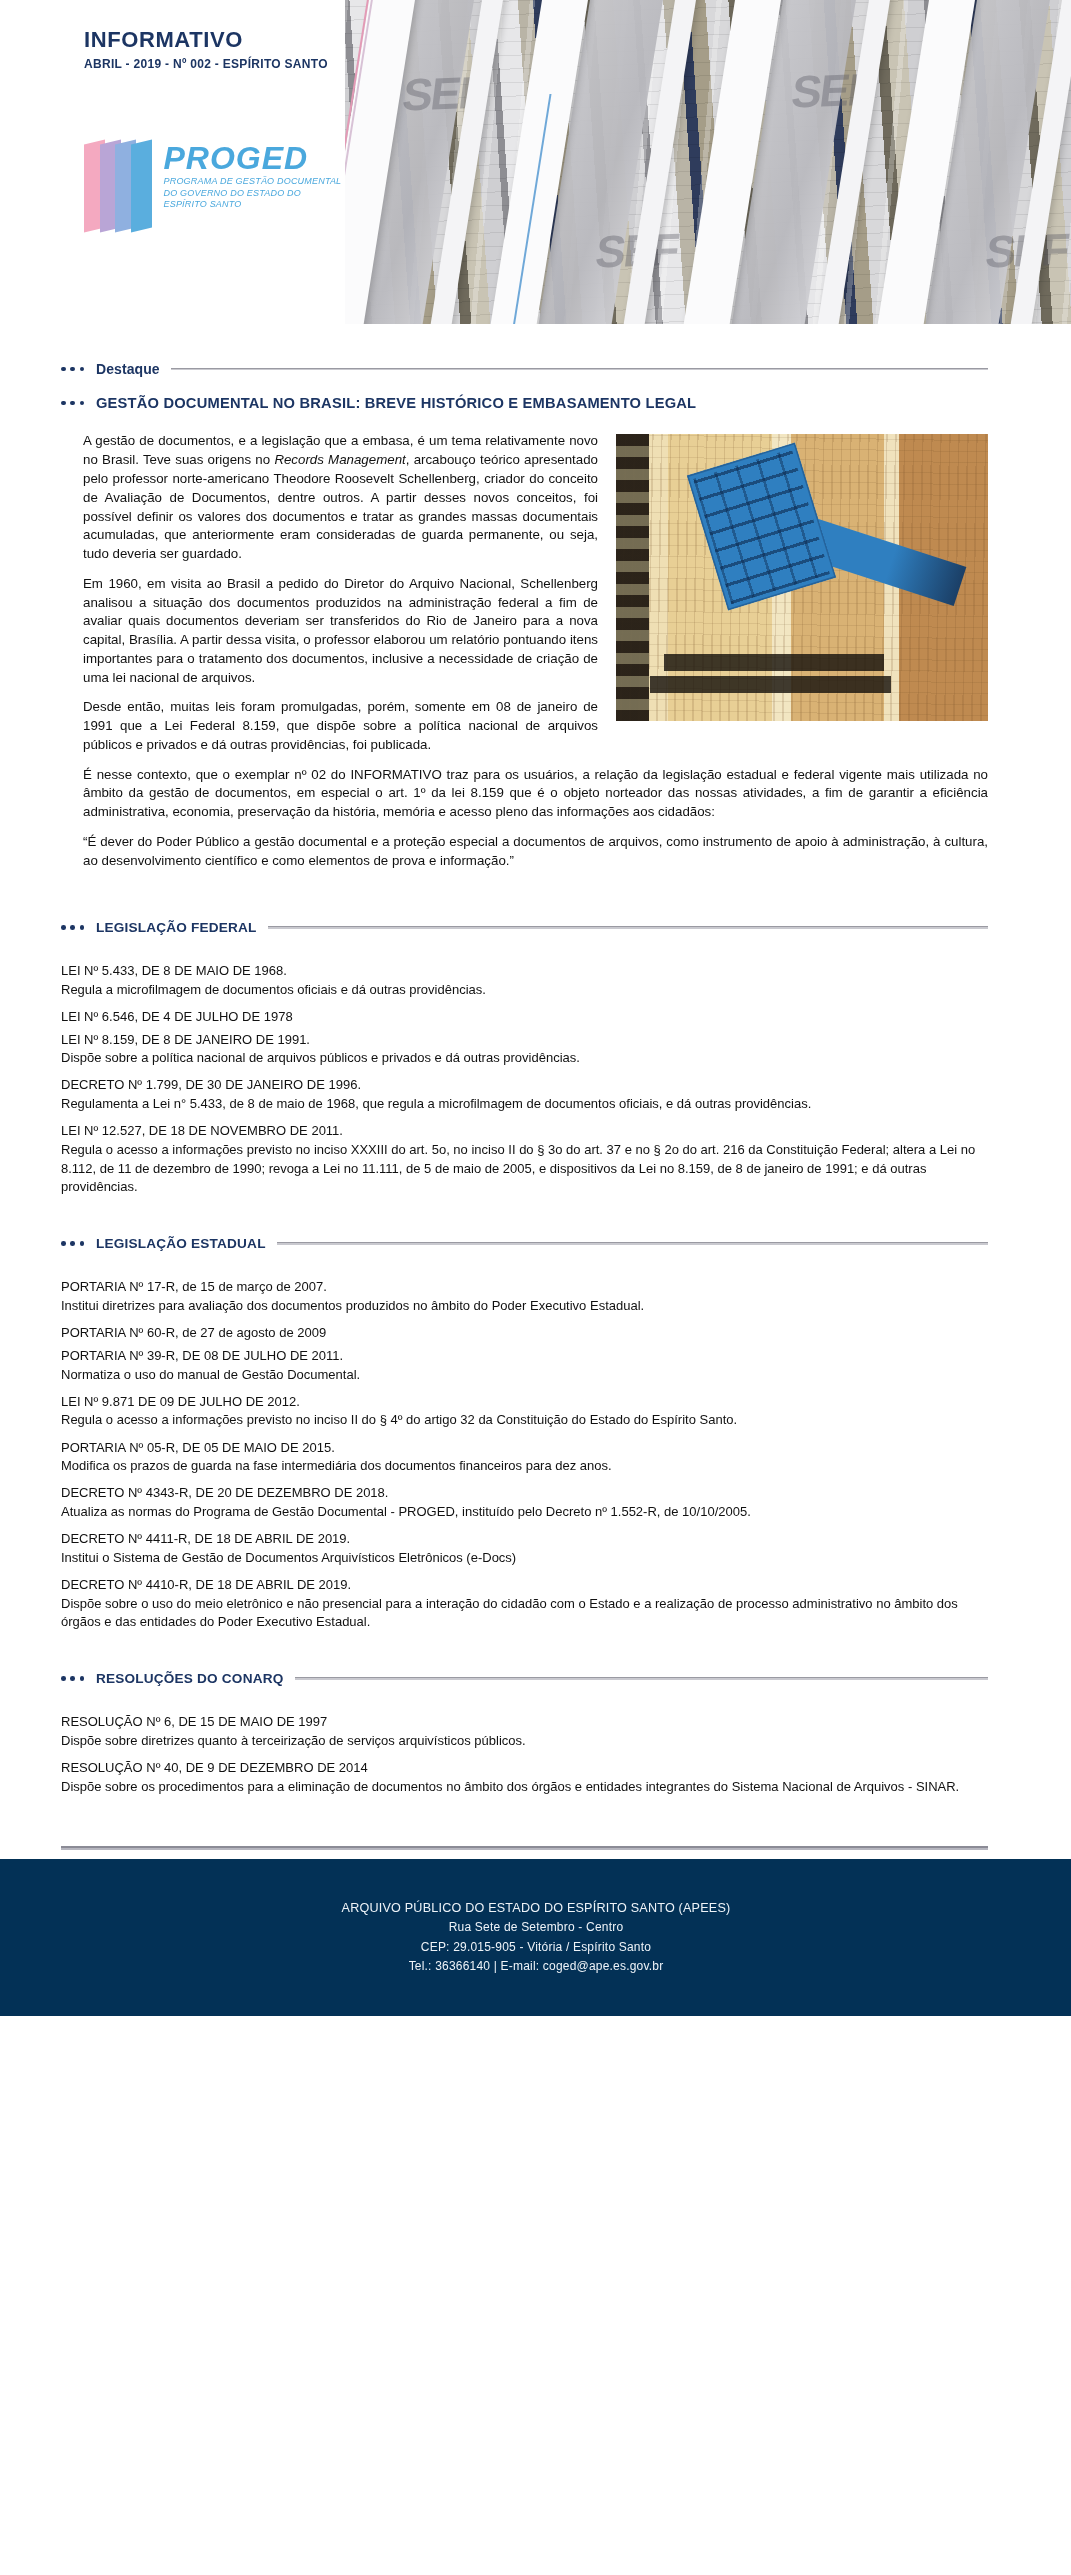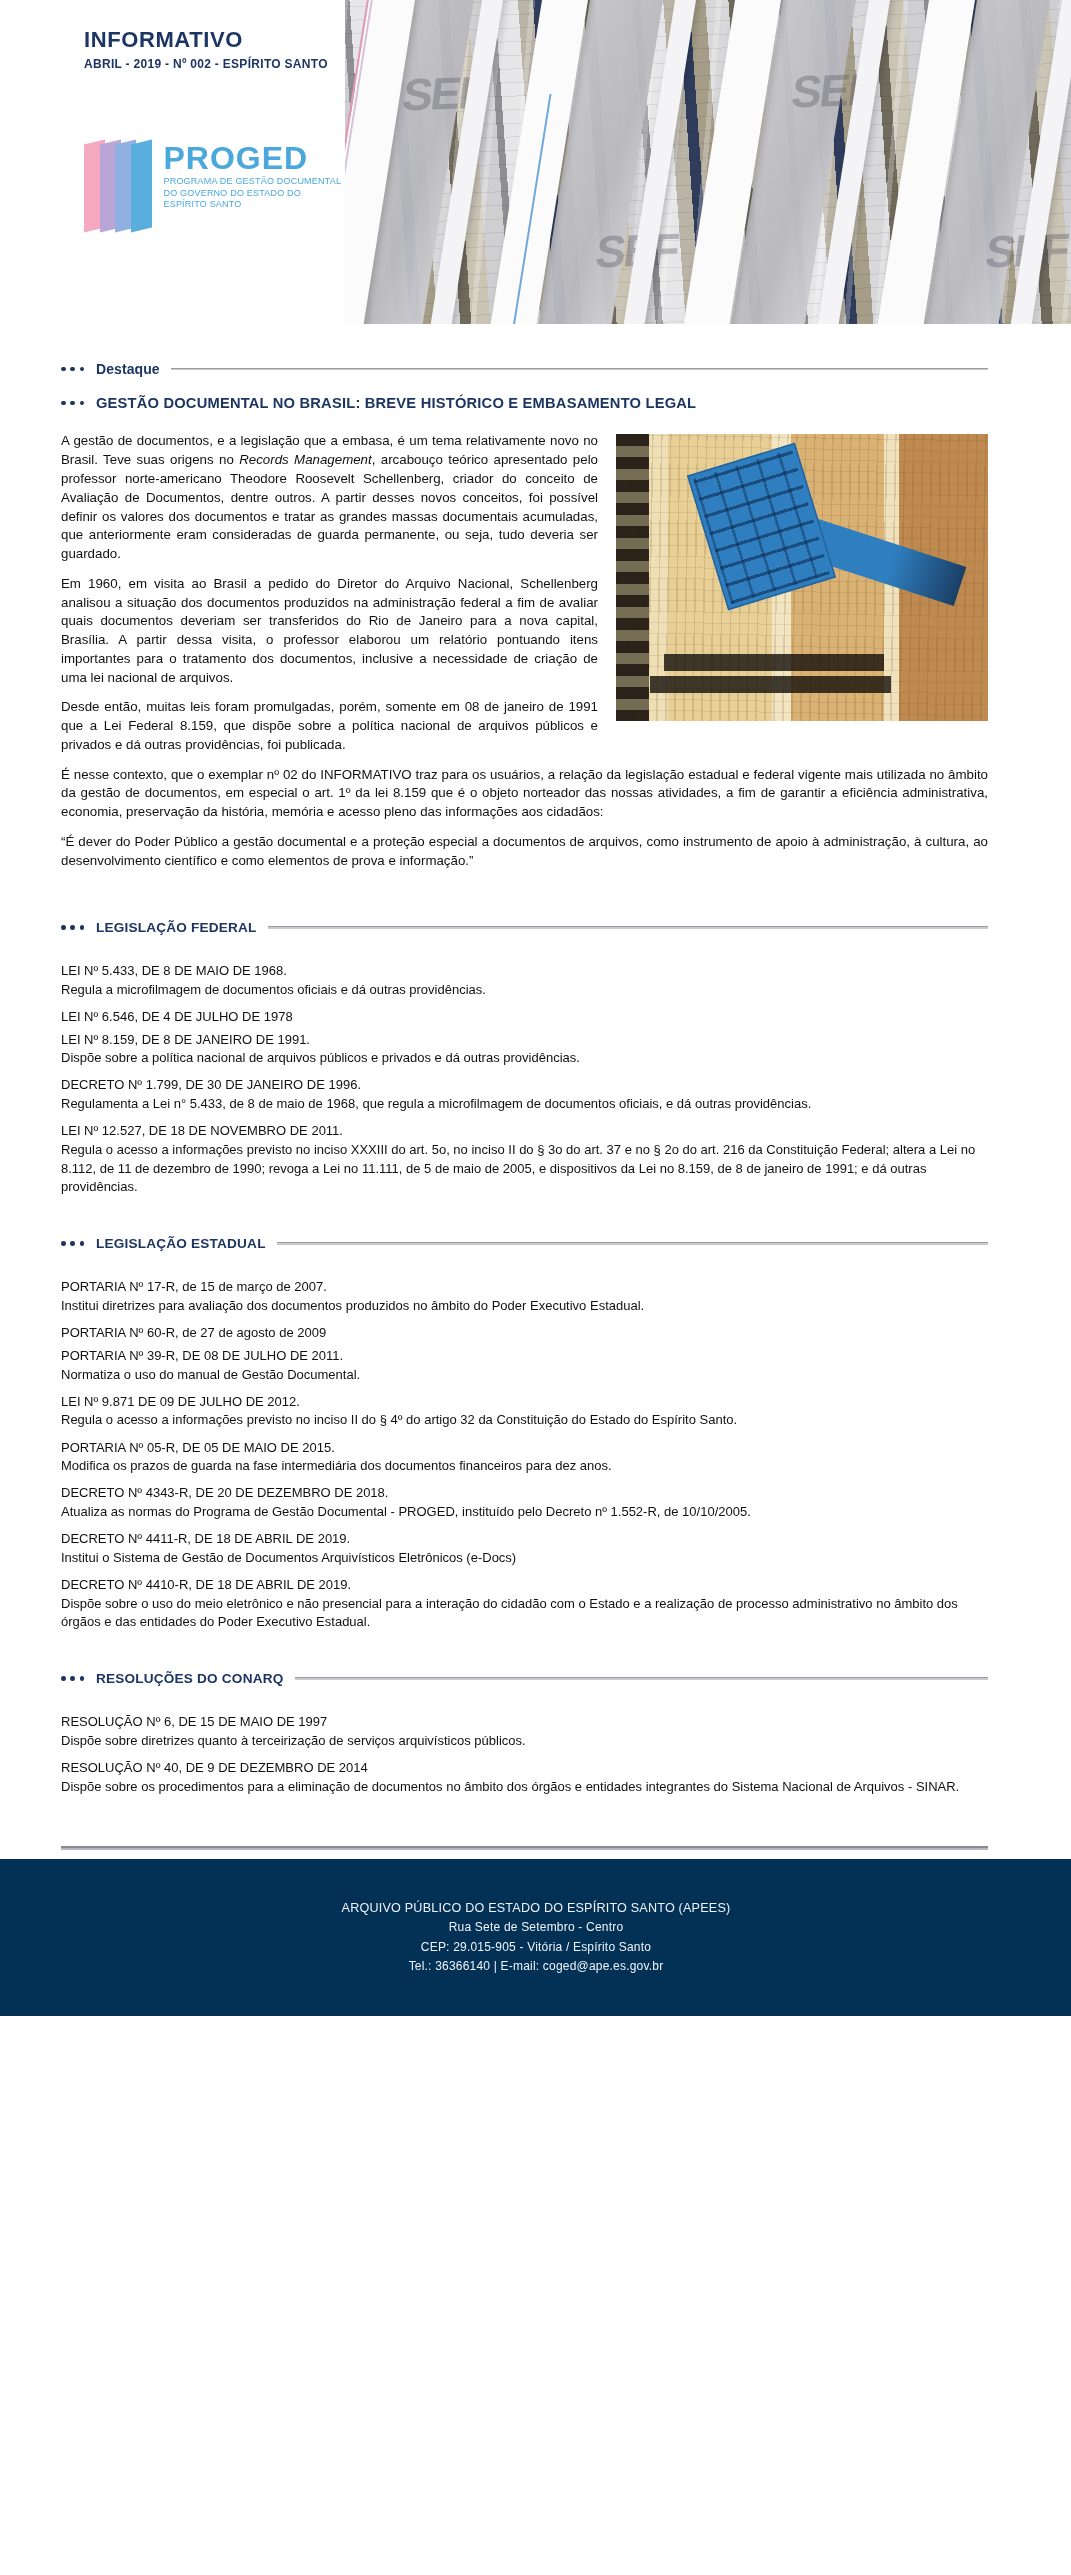--- a/index.html
+++ b/index.html
@@ -124,20 +124,21 @@
   }
 
   
   .logo-wrap {
     position: absolute;
     left: 84px;
     top: 142px;
     z-index: 5;
     display: flex;
     align-items: flex-start;
+    font-style: italic;
   }
   .logo-sheets {
     position: relative;
     width: 69px;
     height: 93px;
     flex: 0 0 69px;
   }
   .sheet {
     position: absolute;
     top: 0;
@@ -273,20 +274,21 @@
     background: rgba(25,20,14,.82);
   }
 
   p.body-par {
     font-family: "Liberation Sans", sans-serif;
     font-size: 13.3px;
     line-height: 1.42;
     color: #111111;
     text-align: justify;
     margin-bottom: 10.5px;
+    margin-left: 22px;
   }
   p.body-par.narrow { text-align: justify; }
   p.body-par em { font-style: italic; }
 
   
   .law-block { margin-top: 7.3px; }
   .law-item { margin-bottom: 4.2px; }
   .law-title,
   .law-desc {
     font-family: "Liberation Sans", sans-serif;

